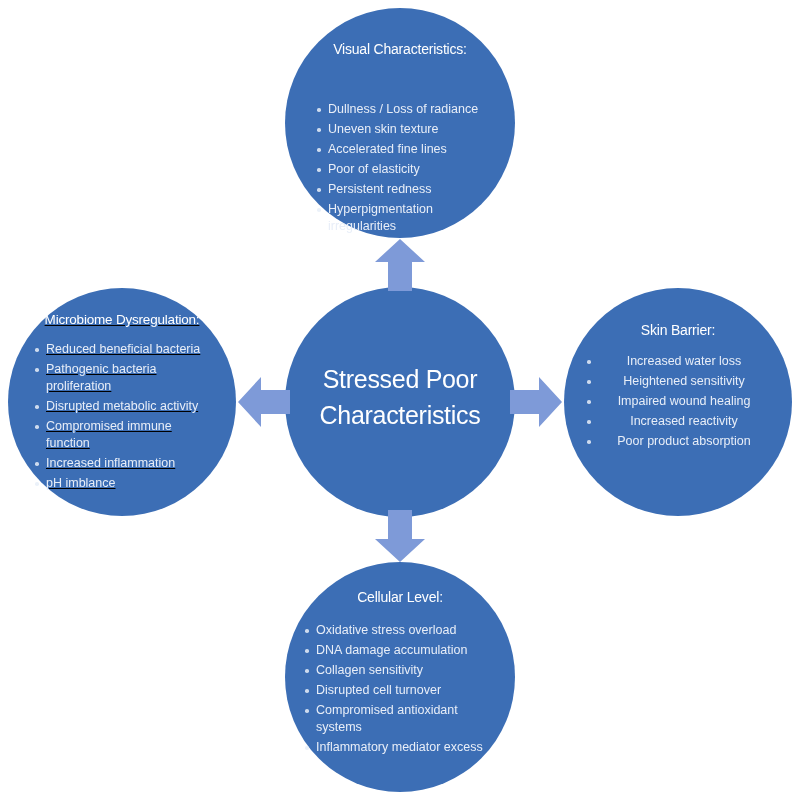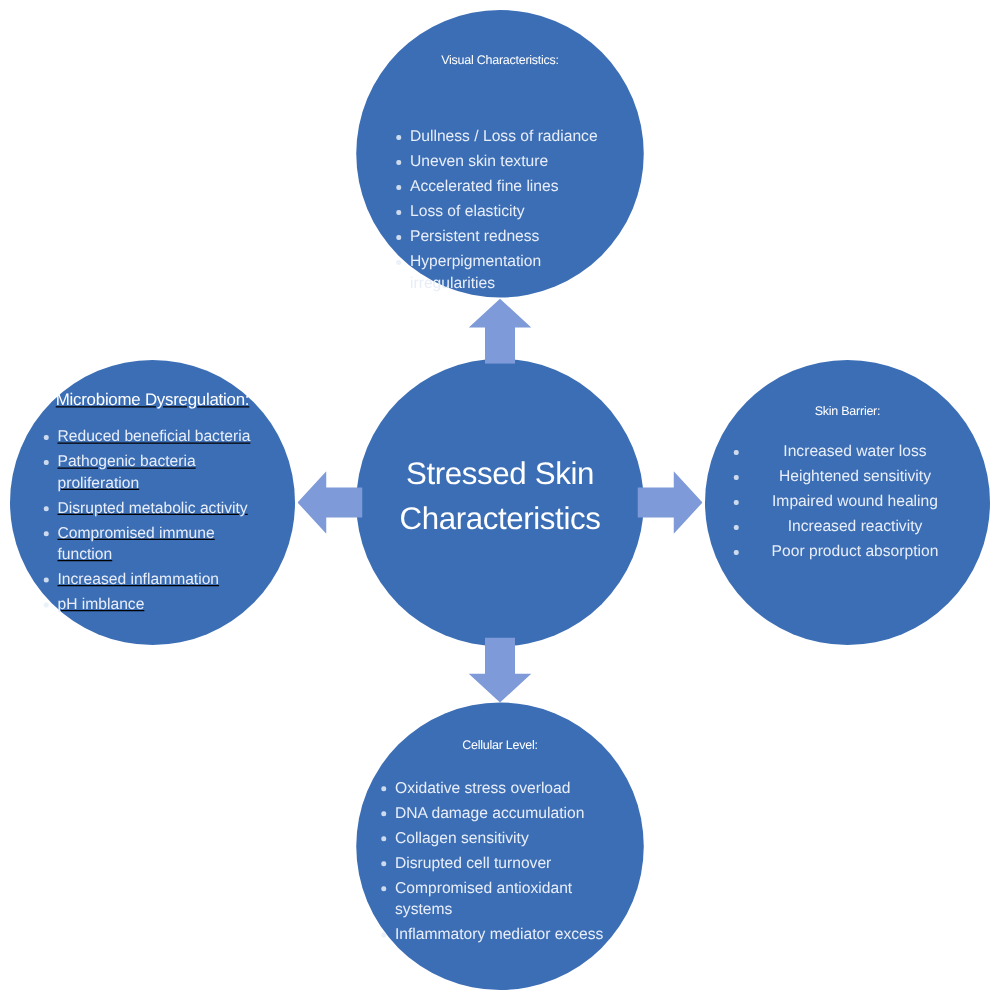--- a/index.html
+++ b/index.html
@@ -20,21 +20,21 @@
   .node-top    { left: 285px; top: 8px;   width: 230px; height: 230px; }
   .node-left   { left: 8px;   top: 288px; width: 228px; height: 228px; text-decoration: underline; }
   .node-right  { left: 564px; top: 288px; width: 228px; height: 228px; }
   .node-bottom { left: 285px; top: 562px; width: 230px; height: 230px; }
   .node-center {
     left: 285px; top: 287px; width: 230px; height: 230px;
     display: flex; align-items: center; justify-content: center;
   }
   .node-heading {
     color: var(--heading, #ffffff);
-    font-size: 10px;
+    font-size: 14px;
     line-height: 18px;
     letter-spacing: -0.2px;
     text-align: center;
     white-space: nowrap;
   }
   .node-top    .node-heading { padding-top: 32px; }
   .node-left   .node-heading { padding-top: 23px; font-size: 13.5px; }
   .node-right  .node-heading { padding-top: 33px; }
   .node-bottom .node-heading { padding-top: 26px; }
   ul.node-list {
@@ -83,21 +83,21 @@
 <body>
 
 <div class="canvas">
 
   <div class="circle node-top">
     <div class="node-heading">Visual Characteristics:</div>
     <ul class="node-list">
         <li>Dullness / Loss of radiance</li>
         <li>Uneven skin texture</li>
         <li>Accelerated fine lines</li>
-        <li>Loss of elasticity</li>
+        <li>Poor of elasticity</li>
         <li>Persistent redness</li>
         <li>Hyperpigmentation irregularities</li>
       </ul>
   </div>
 
   <div class="circle node-left">
     <div class="node-heading">Microbiome Dysregulation:</div>
     <ul class="node-list">
         <li>Reduced beneficial bacteria</li>
         <li>Pathogenic bacteria proliferation</li>
@@ -125,21 +125,21 @@
         <li>Oxidative stress overload</li>
         <li>DNA damage accumulation</li>
         <li>Collagen sensitivity</li>
         <li>Disrupted cell turnover</li>
         <li>Compromised antioxidant systems</li>
         <li>Inflammatory mediator excess</li>
       </ul>
   </div>
 
   <div class="circle node-center">
-    <div class="center-title">Stressed Skin Characteristics</div>
+    <div class="center-title">Stressed Poor Characteristics</div>
   </div>
 
   <svg class="arrow arrow-up" viewBox="0 0 50 52" aria-hidden="true">
     <polygon points="25,0 50,23 37,23 37,52 13,52 13,23 0,23"></polygon>
   </svg>
   <svg class="arrow arrow-down" viewBox="0 0 50 52" aria-hidden="true">
     <polygon points="25,52 0,29 13,29 13,0 37,0 37,29 50,29"></polygon>
   </svg>
   <svg class="arrow arrow-left" viewBox="0 0 52 50" aria-hidden="true">
     <polygon points="0,25 23,0 23,13 52,13 52,37 23,37 23,50"></polygon>

